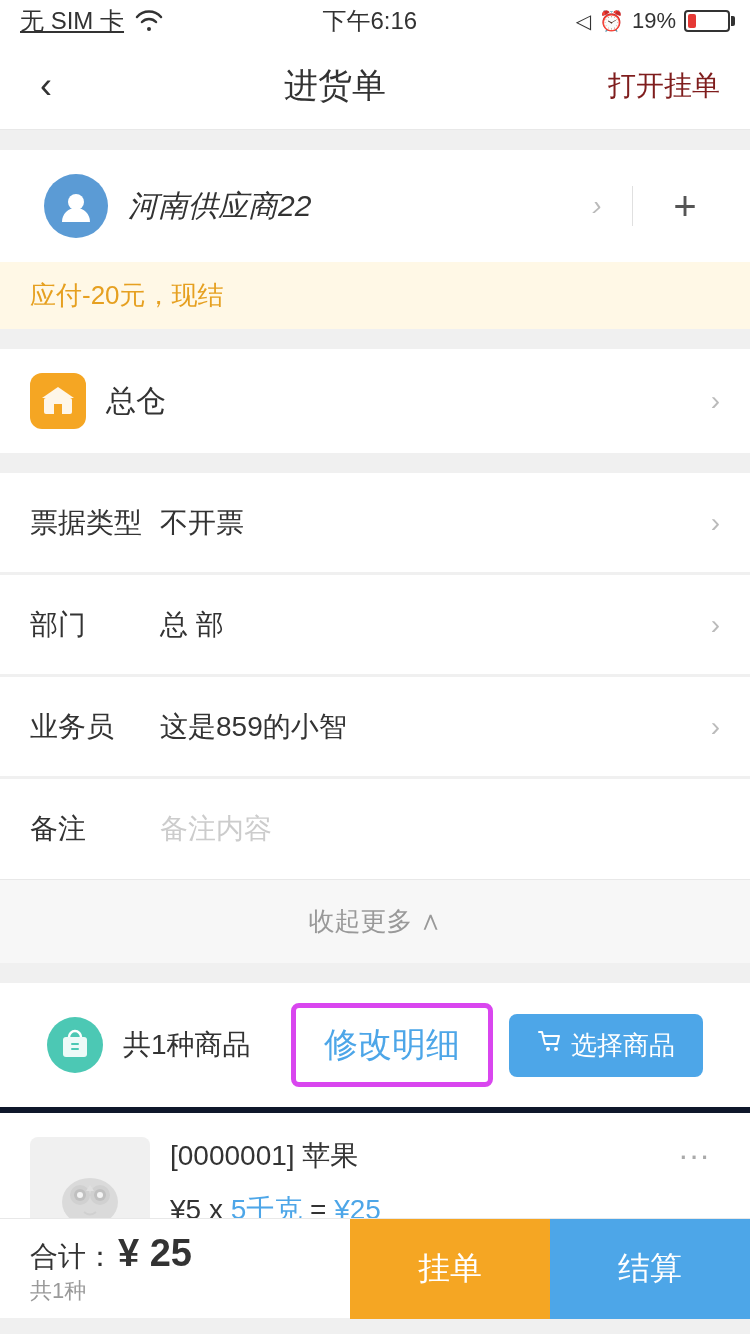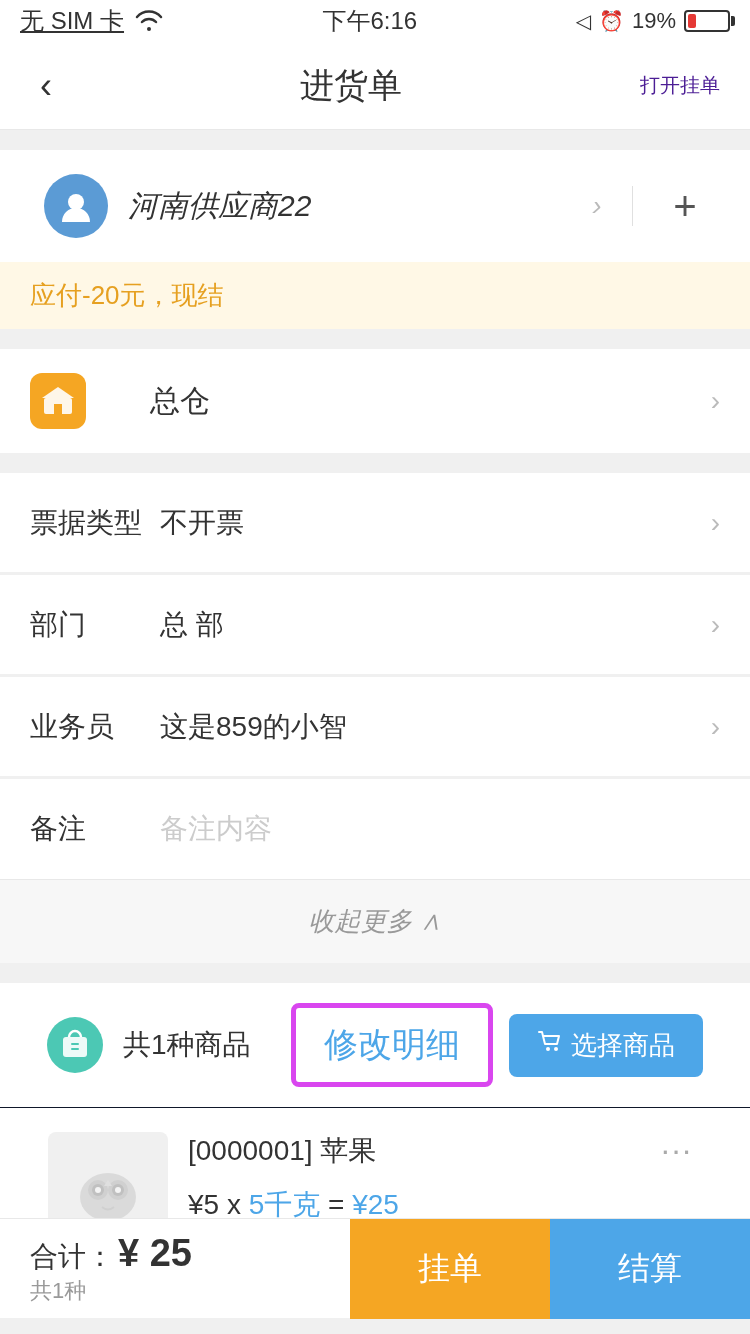--- a/index.html
+++ b/index.html
@@ -52,22 +52,22 @@
       color: #333;
       cursor: pointer;
       padding: 10px;
     }
     .nav-title {
       font-size: 34px;
       font-weight: 500;
       color: #333;
     }
     .nav-action {
-      font-size: 20px;
-      color: #4c1d95;
+      font-size: 28px;
+      color: #7f1d1d;
       cursor: pointer;
     }
 
     
     .section-gap { height: 20px; background: #f0f0f0; }
     .thin-gap { height: 2px; background: #f0f0f0; }
 
     
     .card {
       background: #fff;
@@ -115,21 +115,20 @@
       color: #e6a020;
     }
 
     
     .row-item {
       display: flex;
       align-items: center;
       padding: 24px 30px;
       background: #fff;
       border-bottom: 1px solid #f0f0f0;
-      gap: 44px;
     }
     .row-item:last-child { border-bottom: none; }
     .warehouse-icon {
       width: 56px; height: 56px; border-radius: 12px; background: #f5a623;
       display: flex; align-items: center; justify-content: center;
       color: #fff; font-size: 28px; margin-right: 20px; flex-shrink: 0;
     }
     .row-label {
       flex: 1;
       font-size: 30px;
@@ -174,21 +173,20 @@
     }
 
     
     .collapse-bar {
       background: #f7f7f7;
       text-align: center;
       padding: 24px;
       font-size: 26px;
       color: #999;
       border-top: 1px solid #e8e8e8;
-      font-style: italic;
     }
 
     
     .product-header {
       background: #fff;
       display: flex;
       align-items: center;
       padding: 20px 47px;
     }
     .product-icon-wrap {
@@ -222,22 +220,22 @@
       display: flex;
       align-items: center;
       gap: 8px;
     }
 
     
     .product-item {
       background: #fff;
       display: flex;
       align-items: flex-start;
-      padding: 24px 48px;
-      border-top: 1px solid #0f172a;
+      padding: 24px 30px;
+      border-top: 6px solid #0f172a;
       justify-content: space-between;
     }
     .product-thumb {
       width: 120px; height: 120px;
       background: #f0f0f0;
       border-radius: 8px;
       display: flex; align-items: center; justify-content: center;
       margin-right: 20px;
       flex-shrink: 0;
       overflow: hidden;

